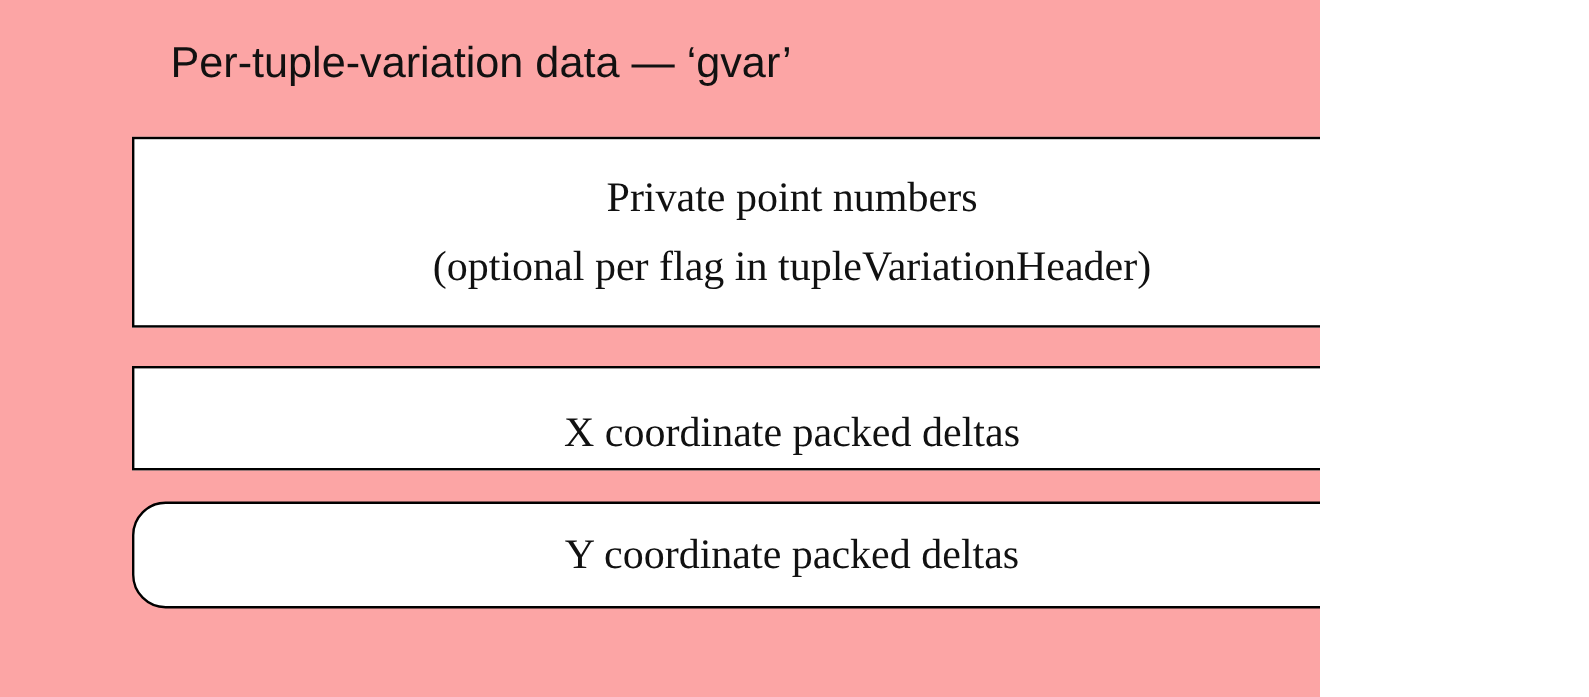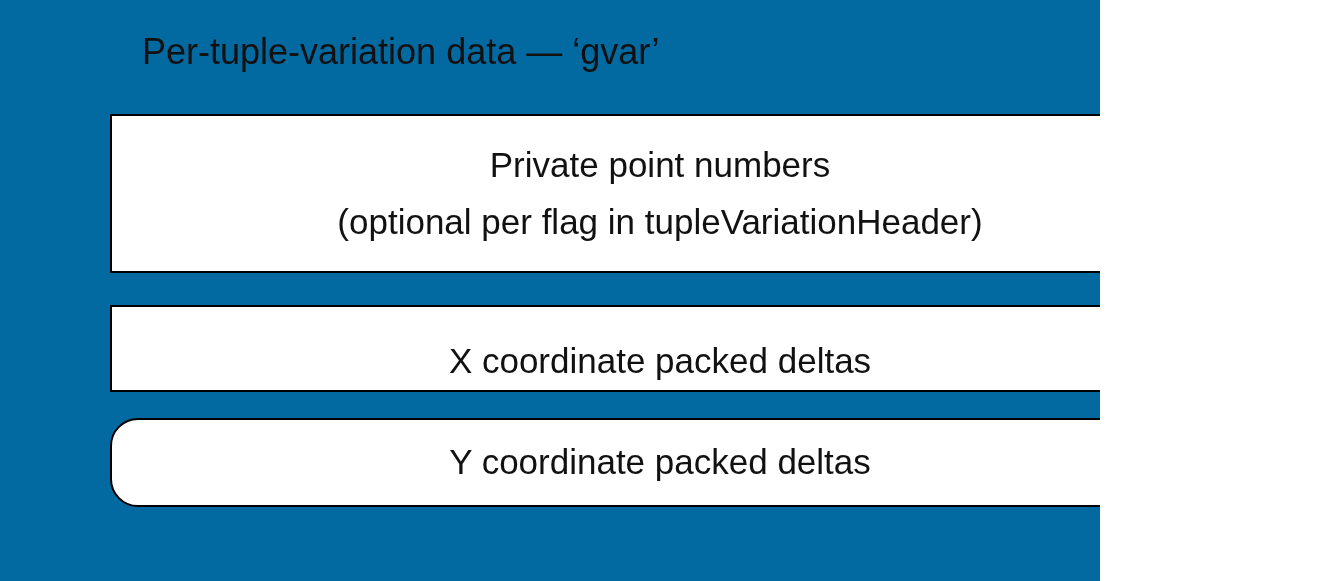--- a/index.html
+++ b/index.html
@@ -3,21 +3,21 @@
 <meta charset="utf-8">
 <style>
   html, body {
     margin: 0;
     padding: 0;
   }
   .canvas {
     position: relative;
     width: 1100px;
     height: 581px;
-    background: #0369a1;
+    background: #fca5a5;
     font-family: "Liberation Sans", sans-serif;
     color: #000000;
     overflow: hidden;
   }
   .diagram-title {
     position: absolute;
     left: 142px;
     top: 30px;
     font-size: 36px;
     line-height: 1.2;
@@ -36,20 +36,21 @@
     flex-direction: column;
     justify-content: center;
     align-items: center;
     text-align: center;
   }
   .box-line {
     font-size: 35px;
     line-height: 1.62;
     color: #111111;
     white-space: nowrap;
+    font-family: Liberation Serif, serif;
   }
   .box-private {
     top: 114px;
     height: 159px;
   }
   .box-xdeltas {
     top: 305px;
     height: 87px;
     justify-content: flex-end;
   }

